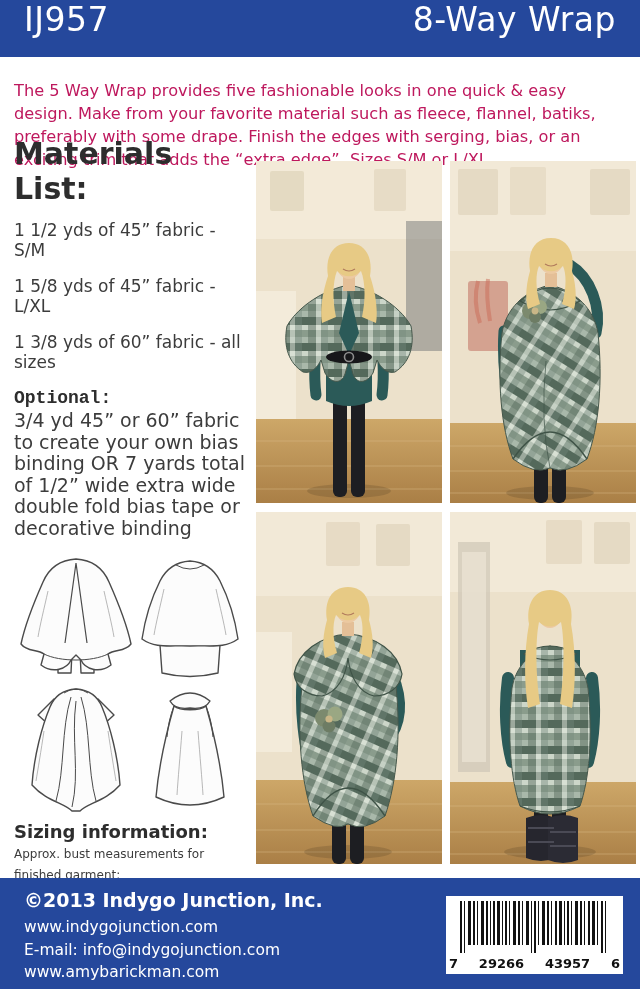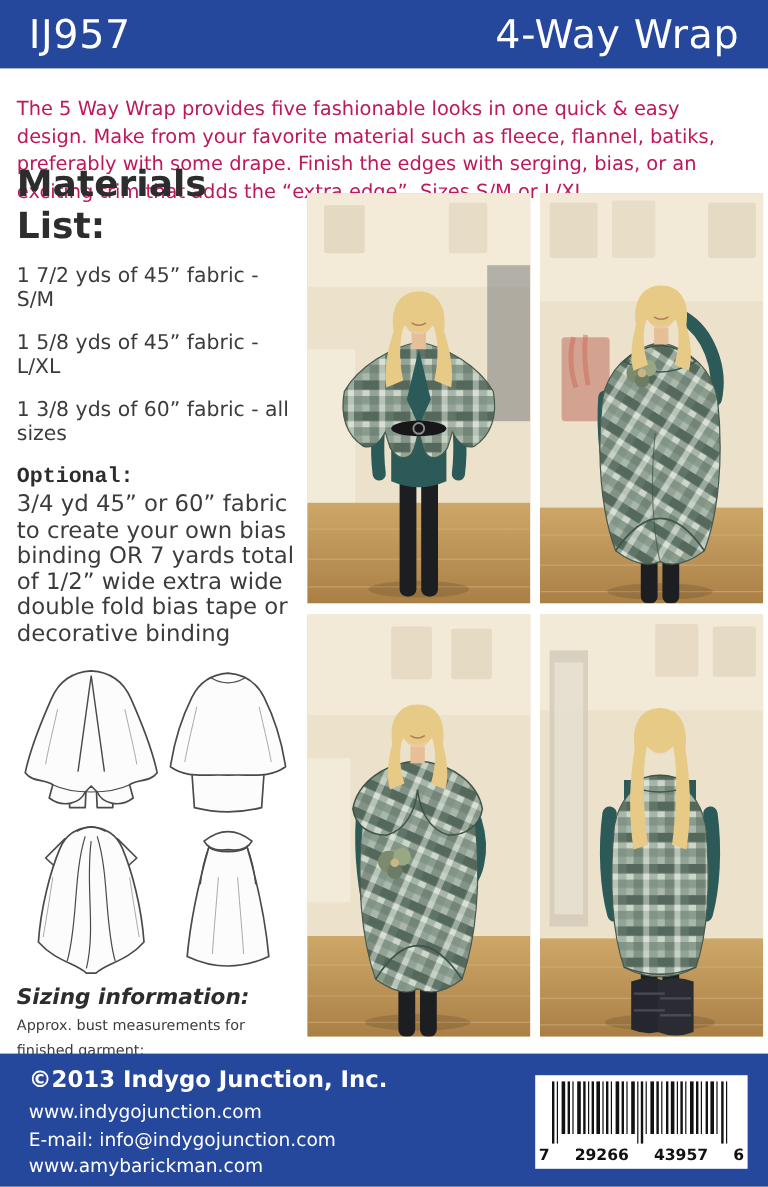--- a/index.html
+++ b/index.html
@@ -1,35 +1,35 @@
 <!DOCTYPE html>
 <html><head>
 <meta charset="utf-8">
 <style>
   html,body{margin:0;padding:0;background:#9a9a9a;}
   .page{position:relative;width:640px;height:989px;margin:0 auto;background:#ffffff;
         font-family:"DejaVu Sans","Liberation Sans",sans-serif;overflow:hidden;color:#3c3c3c;}
 
   
   .topbar{position:absolute;top:0;left:0;width:640px;height:57px;background:#25489c;
-          display:flex;align-items:center;justify-content:space-between;
+          display:flex;justify-content:space-between;
           padding:0 24px;box-sizing:border-box;}
   .topbar .code,.topbar .title{color:#ffffff;font-size:33px;font-weight:500;letter-spacing:.5px;}
 
   
   .intro{position:absolute;top:63px;left:14px;width:613px;font-size:16.2px;line-height:23px;color:#be185d;}
 
   
   .leftcol{position:absolute;top:136px;left:14px;width:234px;}
   .h-materials{font-size:30px;font-weight:700;color:#2d2d2d;margin:0 0 14px 0;}
   .mat-item{font-size:17px;margin:0 0 16px 0;}
   .opt-h{font-size:18px;font-weight:700;margin:12px 0 2px 0;color:#2d2d2d;font-family:Liberation Mono, monospace;}
   .opt-text{font-size:19px;line-height:21.5px;margin:0;}
   .sketches{margin:12px 0 2px 0;}
-  .h-sizing{font-size:18px;font-weight:700;margin:4px 0 2px 0;color:#2d2d2d;font-style:italic;}
+  .h-sizing{font-size:18px;font-weight:700;margin:4px 0 2px 0;color:#2d2d2d;}
   .sz-line{font-size:12px;line-height:21px;margin:0;}
   .sz-gap{height:22px;}
 
   
   .photo-grid{position:absolute;left:256px;top:161px;width:380px;
               display:grid;grid-template-columns:186px 186px;grid-template-rows:342px 352px;
               column-gap:8px;row-gap:9px;}
   .photo{position:relative;overflow:hidden;background:#eadfca;}
   .photo svg{display:block;}
 
@@ -44,28 +44,28 @@
              justify-content:space-between;box-sizing:border-box;padding:0 3px;
              color:#111;font-size:13px;font-weight:700;font-family:"DejaVu Sans",sans-serif;}
 </style>
 </head>
 <body>
 
 <div class="page">
 
   <div class="topbar">
     <span class="code">IJ957</span>
-    <span class="title">4-Way Wrap</span>
+    <span class="title">8-Way Wrap</span>
   </div>
 
   <p class="intro">The 5 Way Wrap provides five fashionable looks in one quick &amp; easy design.  Make from your favorite material such as fleece, flannel, batiks, preferably with some drape.  Finish the edges with serging, bias, or an exciting trim that adds the “extra edge”. Sizes S/M or L/XL.</p>
 
   <div class="leftcol">
     <h2 class="h-materials">Materials List:</h2>
-    <p class="mat-item">1 7/2 yds of 45” fabric - S/M</p>
+    <p class="mat-item">1 1/2 yds of 45” fabric - S/M</p>
     <p class="mat-item">1 5/8 yds of 45” fabric - L/XL</p>
     <p class="mat-item">1 3/8 yds of 60” fabric - all sizes</p>
 
     <h3 class="opt-h">Optional:</h3>
     <p class="opt-text">3/4 yd 45” or 60” fabric to create your own bias binding OR 7 yards total of 1/2” wide extra wide double fold bias tape or decorative binding</p>
 
     <div class="sketches">
       <svg width="232" height="262" viewBox="0 0 232 262">
         <g fill="#fcfcfc" stroke="#4a4a4a" stroke-width="1.4" stroke-linejoin="round">
 

